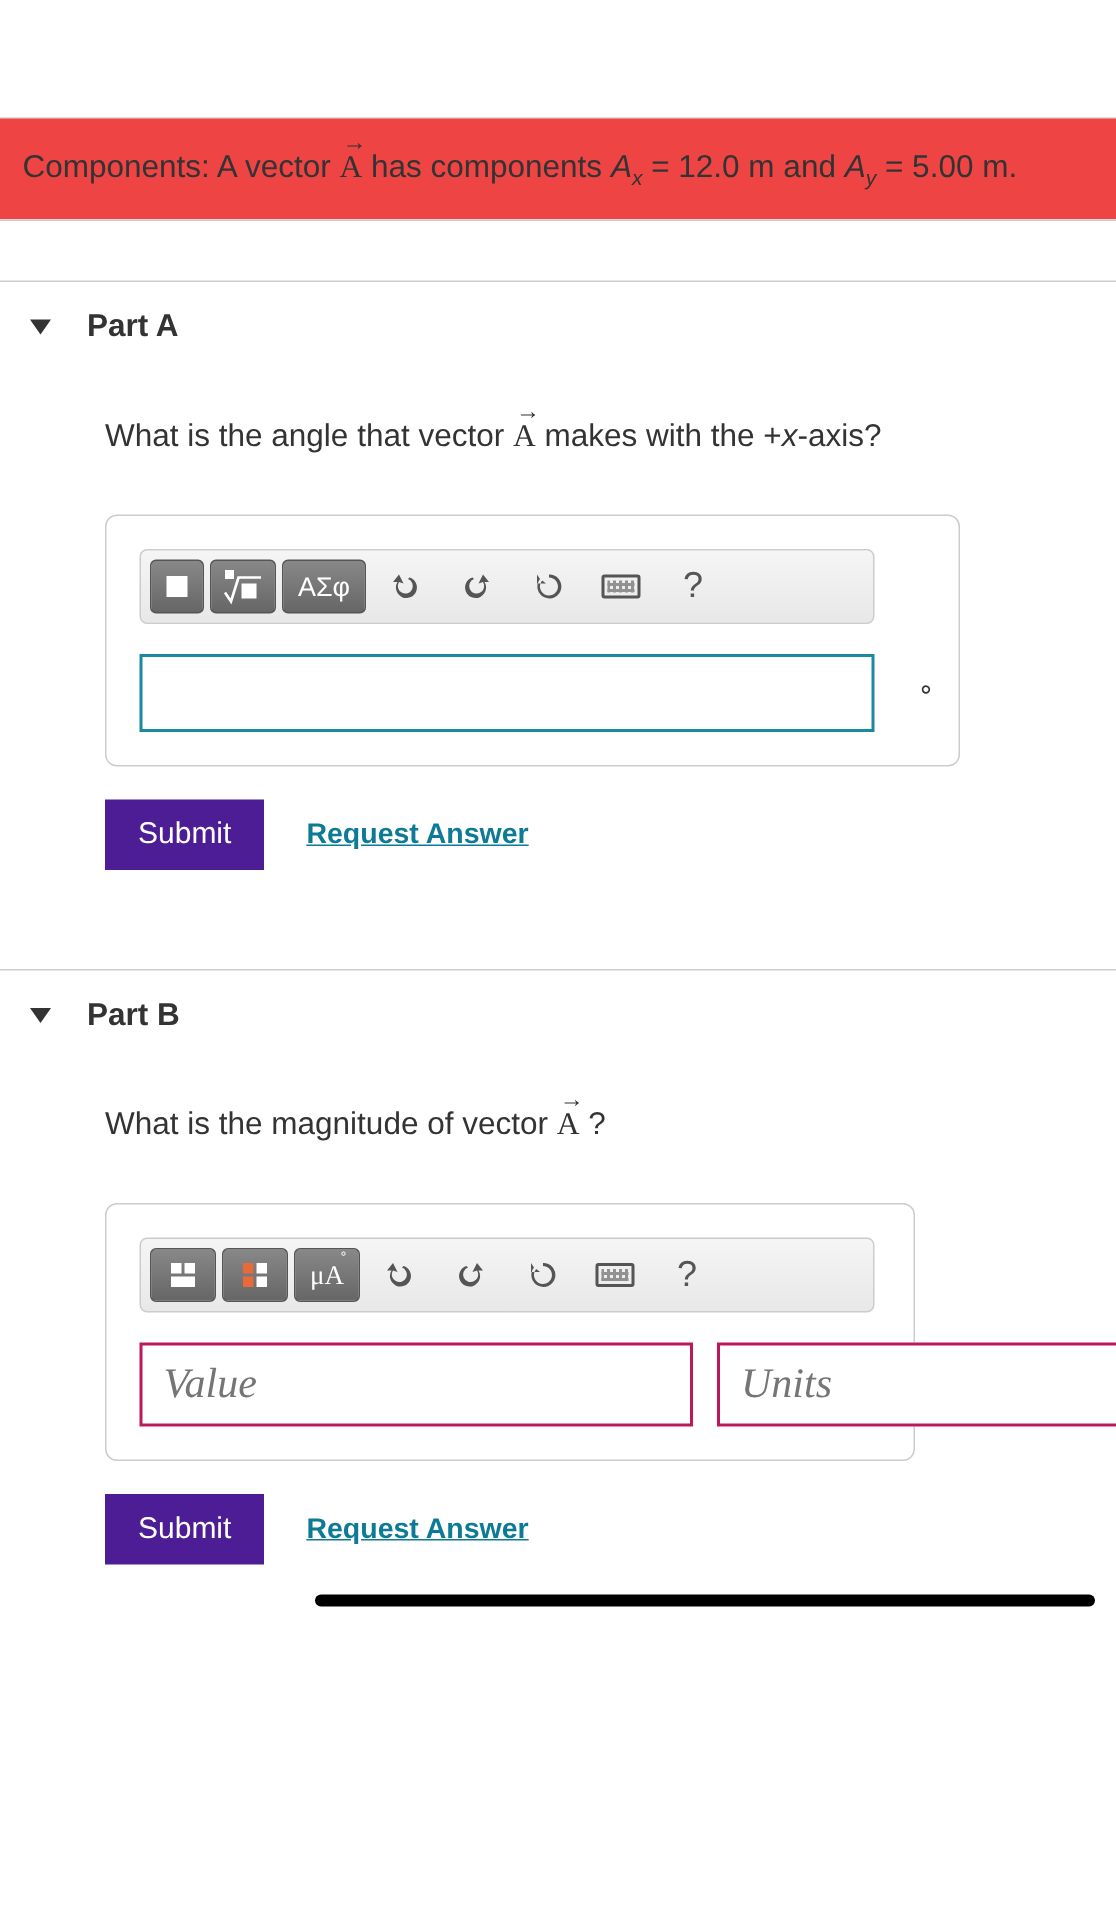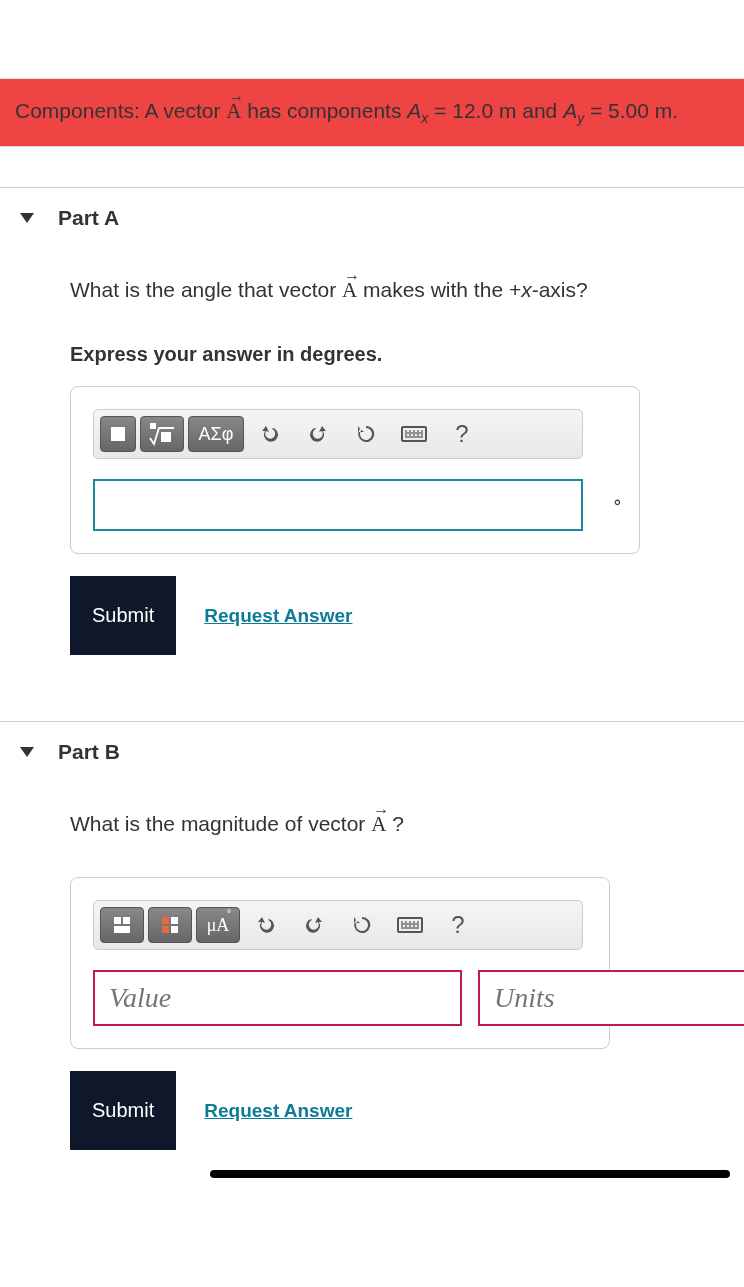--- a/index.html
+++ b/index.html
@@ -172,25 +172,25 @@
     font-size: 18px;
     color: #333;
   }
   .actions {
     margin-top: 22px;
     display: flex;
     align-items: center;
     gap: 28px;
   }
   .submit-btn {
-    background: #0f172a;
+    background: #4c1d95;
     color: #fff;
     border: none;
     font-size: 20px;
-    padding: 28px 22px;
+    padding: 12px 22px;
     cursor: pointer;
   }
   .request-link {
     color: #0d7b96;
     font-weight: bold;
     text-decoration: underline;
     font-size: 19px;
     cursor: pointer;
   }
   .keyboard-icon {
@@ -240,21 +240,20 @@
     <div class="part-title">Part A</div>
   </div>
   <div class="part-body">
     <div class="question-text">
       <span>What is the angle that vector </span>
       <span class="vec-A">
         <span class="arrow-over">→</span><span>A</span>
       </span>
       <span> makes with the +</span><span class="plus-x">x</span><span>-axis?</span>
     </div>
-    <div class="instruction">Express your answer in degrees.</div>
 
     <div class="answer-box">
       <div class="toolbar">
         <div class="tool-btn tool-rect">
           <svg width="18" height="18">
               <rect x="2" y="2" width="14" height="14" fill="#fff"></rect>
             </svg>
         </div>
         <div class="tool-btn tool-radical">
           <svg width="30" height="24" viewBox="0 0 30 24">

